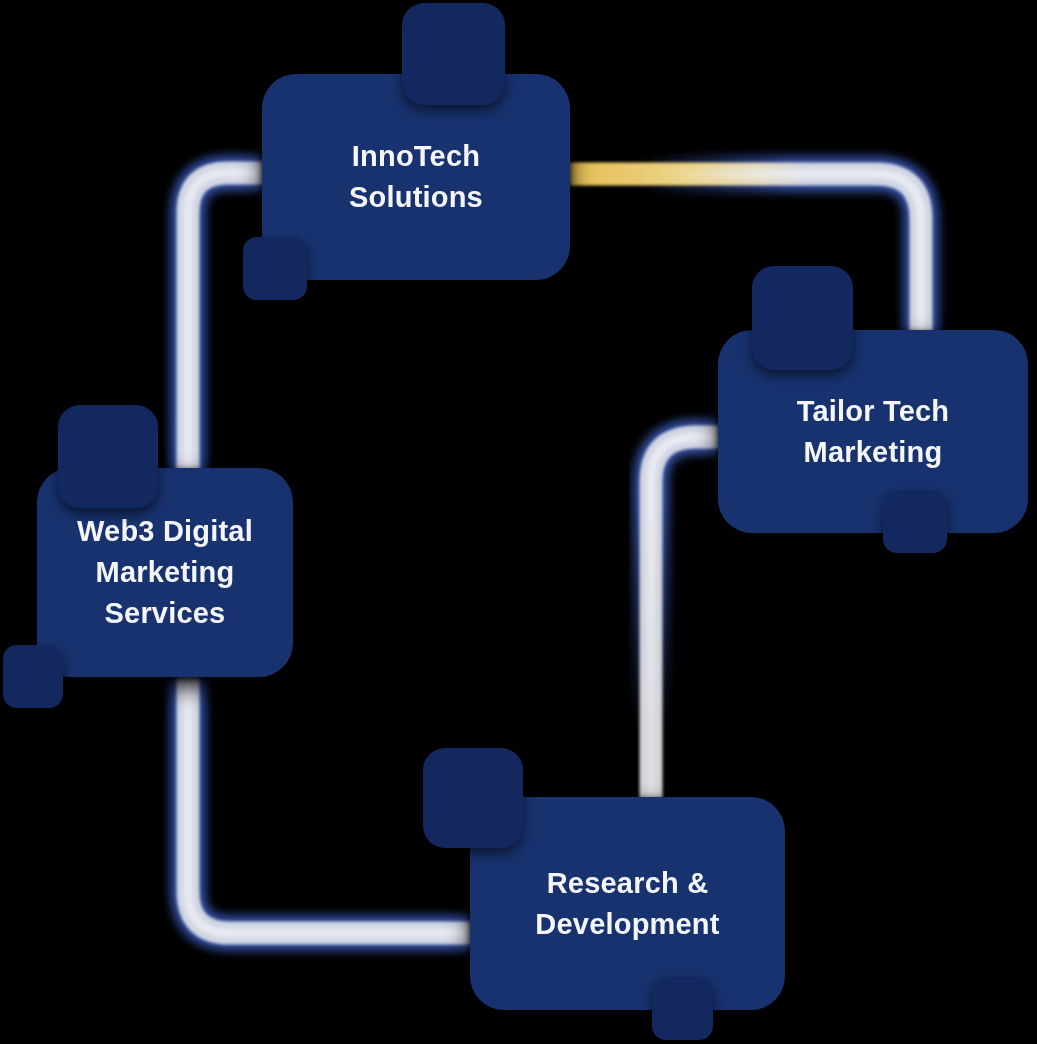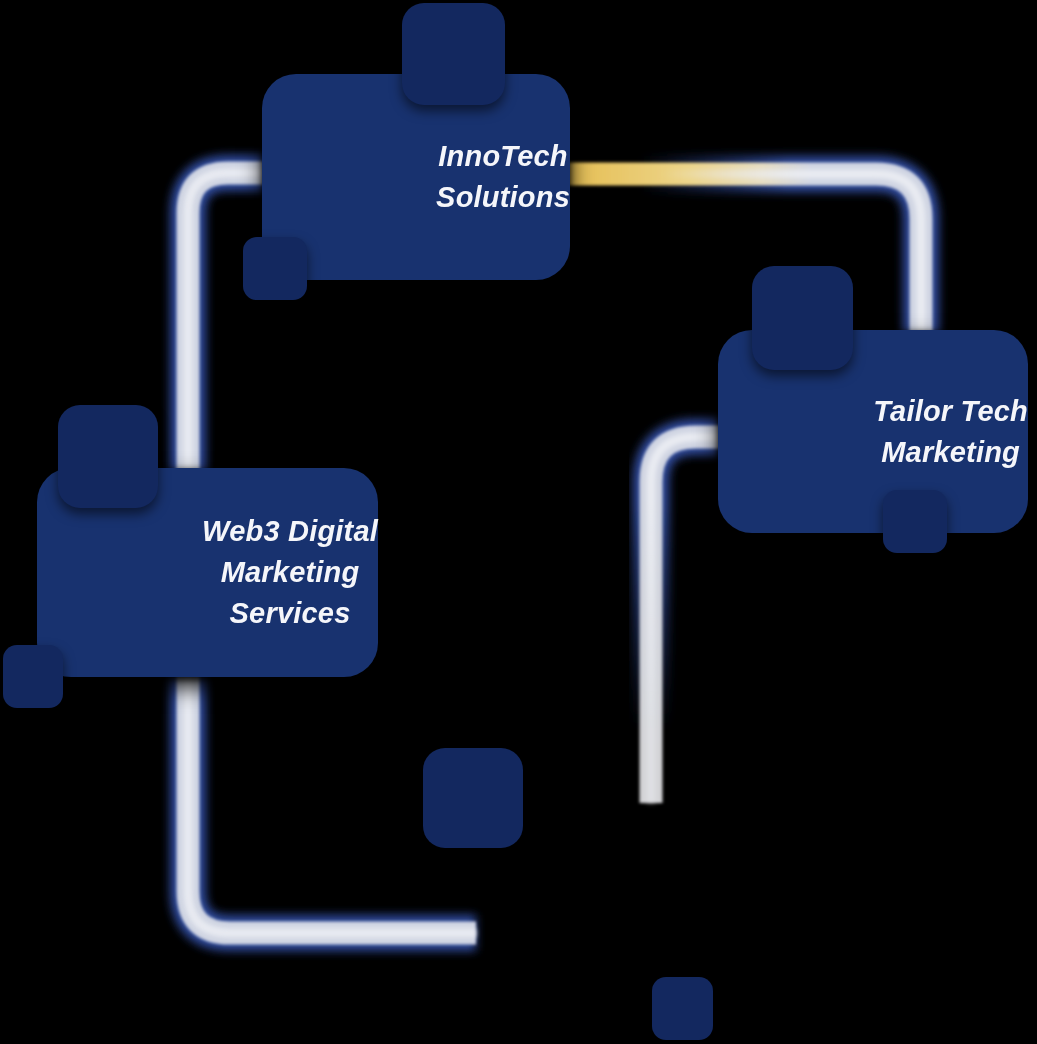--- a/index.html
+++ b/index.html
@@ -17,23 +17,22 @@
     width: 1037px; height: 1044px;
     z-index: 1;
   }
   .node {
     position: absolute;
     z-index: 2;
     background: var(--node-fill, #18326f);
     border-radius: 34px;
     display: flex;
     align-items: center;
-    justify-content: flex-end;
+    justify-content: center;
     box-shadow: 0 10px 22px rgba(0,0,0,0.9), 0 2px 6px rgba(0,0,0,0.8);
-    font-style: italic;
   }
   .node .label {
     color: var(--label-color, #f5f6fa);
     font-weight: 700;
     font-size: 29px;
     line-height: 41px;
     text-align: center;
     white-space: pre-line;
     letter-spacing: 0.2px;
   }
@@ -114,26 +113,30 @@
   <div class="node" style="left:262px; top:74px; width:308px; height:206px;">
     <span class="label">InnoTech
 Solutions</span>
   </div>
 
   <div class="node" style="left:718px; top:330px; width:310px; height:203px;">
     <span class="label">Tailor Tech
 Marketing</span>
   </div>
 
-  <div class="node" style="left:37px; top:468px; width:341px; height:209px;">
+  <div class="node" style="left:37px; top:468px; width:256px; height:209px;">
     <span class="label">Web3 Digital
 Marketing
 Services</span>
   </div>
 
+  <div class="node" style="left:470px; top:797px; width:315px; height:213px;">
+    <span class="label">Research &amp;
+Development</span>
+  </div>
 
   <div class="tab big" style="left:402px; top:3px;   width:103px; height:102px;"></div>
   <div class="tab small" style="left:243px; top:237px; width:64px;  height:63px;"></div>
 
   <div class="tab big" style="left:752px; top:266px; width:101px; height:104px;"></div>
   <div class="tab small" style="left:883px; top:490px; width:64px;  height:63px;"></div>
 
   <div class="tab big" style="left:58px;  top:405px; width:100px; height:103px;"></div>
   <div class="tab small" style="left:3px;   top:645px; width:60px;  height:63px;"></div>
 

